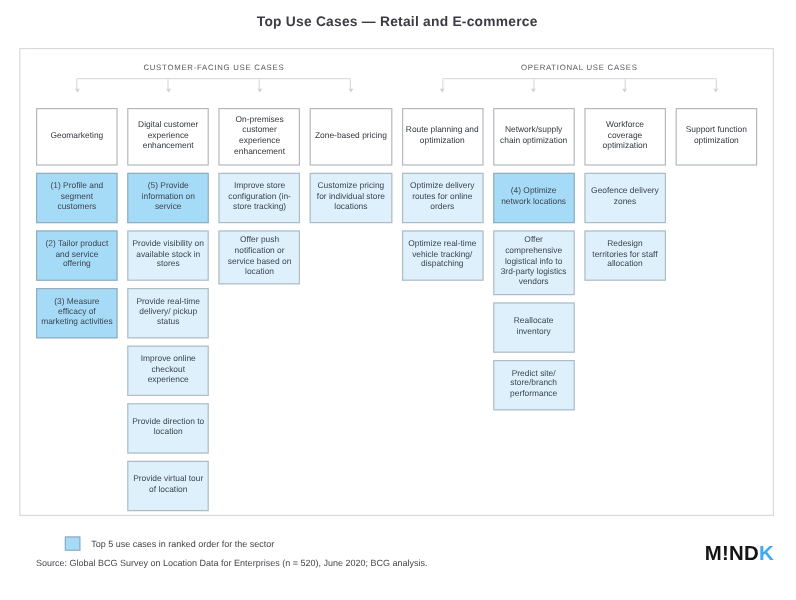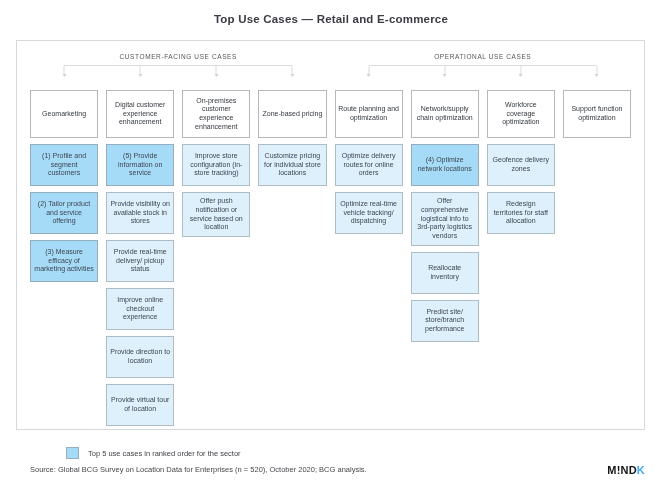--- a/index.html
+++ b/index.html
@@ -49,33 +49,33 @@
     display:flex; align-items:center; justify-content:center; text-align:center;
     font-size:7px; line-height:1.25; color:#33383e; padding:3px 2px;
   }
   .case {
     min-height:42px; border:1px solid var(--case-border); background:var(--case-bg);
     display:flex; align-items:center; justify-content:center; text-align:center;
     font-size:7px; line-height:1.25; color:#3c4650; padding:4px 3px;
   }
   .case.top5 { background:var(--top5-bg); border-color:var(--top5-border); }
   .legend {
-    position:absolute; left:42px; top:447px; display:flex; align-items:center;padding-left:24px;
+    position:absolute; left:30px; top:447px; display:flex; align-items:center;padding-left:24px;
   }
   .legend-swatch {
     width:13px; height:12px; background:var(--top5-bg);
     border:1px solid var(--top5-border); flex:0 0 auto;
   }
   .legend-label { margin-left:9px; font-size:7.5px; color:#3f3f46; }
   .source {
     position:absolute; left:30px; top:465px; font-size:7.5px; color:#47474d;
   }
   .source b { font-weight:400; }
   .logo {
-    position:absolute; right:17px; top:464px; font-size:11px; font-weight:800;
+    position:absolute; right:17px; top:452px; font-size:17px; font-weight:800;
     letter-spacing:.2px; color:#141414;
   }
   .logo .k { color:var(--logo-blue); }
 </style>
 </head>
 <body>
 
 <div id="page">
   <div class="title">Top Use Cases — Retail and E-commerce</div>
 
@@ -147,16 +147,16 @@
           <div class="hdr">Support function optimization</div>
         </div>
       </div>
   </div>
 
   <div class="legend">
     <div class="legend-swatch"></div>
     <div class="legend-label">Top 5 use cases in ranked order for the sector</div>
   </div>
 
-  <div class="source"><b>Source:</b><span> Global BCG Survey on Location Data for Enterprises (n = 520), October 2020; BCG analysis.</span></div>
+  <div class="source"><b>Source:</b><span> Global BCG Survey on Location Data for Enterprises (n = 520), June 2020; BCG analysis.</span></div>
 
   <div class="logo"><span>M!ND</span><span class="k">K</span></div>
 </div>
 
 </body></html>

